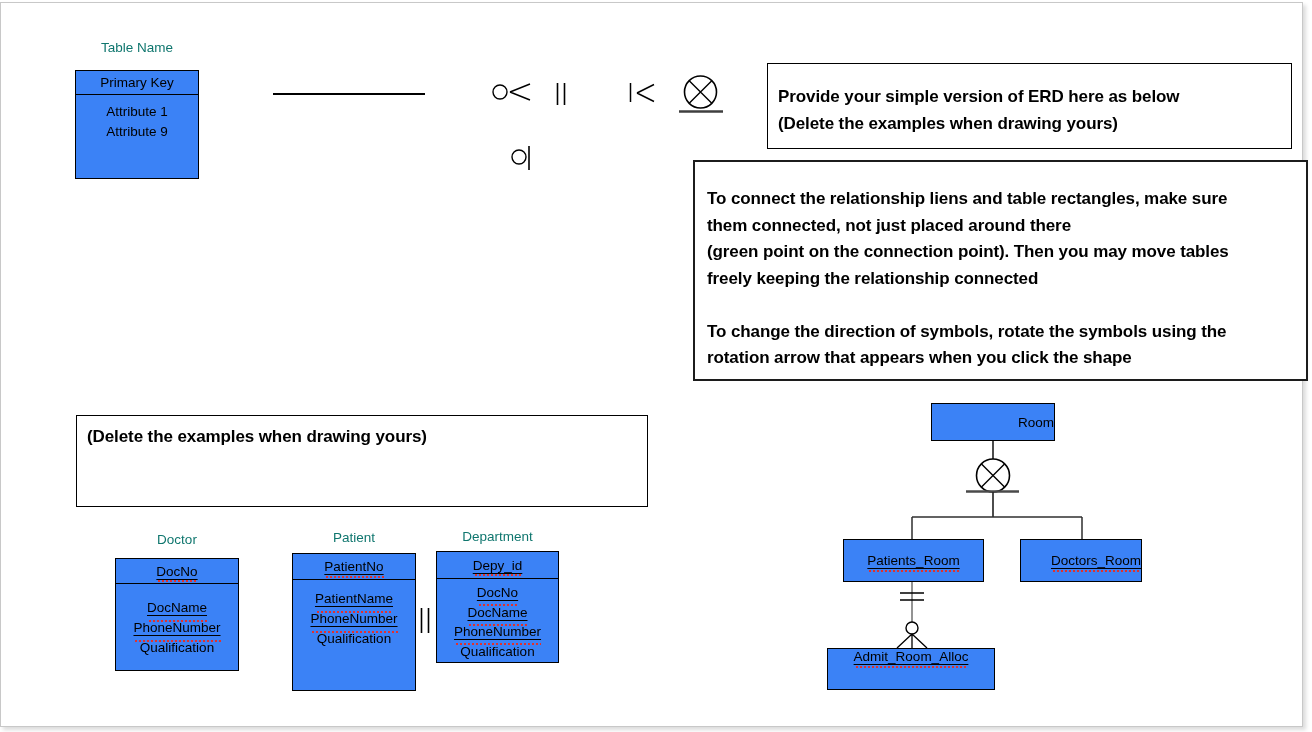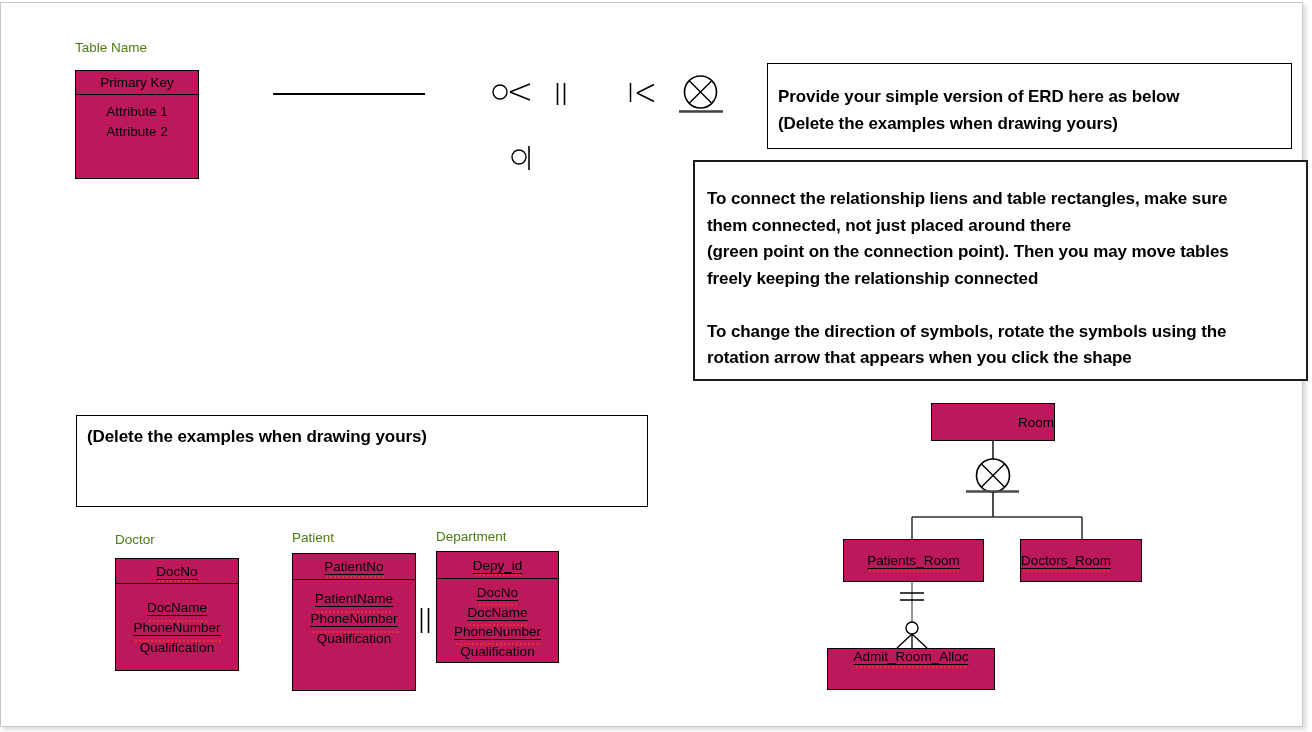--- a/index.html
+++ b/index.html
@@ -8,23 +8,23 @@
     background:#fff;color:var(--ink,#000);
     font-family:"Liberation Sans",sans-serif;
   }
   .abs{position:absolute;}
   .slide{
     left:0;top:2px;width:1301px;height:723px;background:#fff;
     border:1px solid var(--slide-border,#c8c8c8);
     box-shadow:3px 3px 4px rgba(0,0,0,0.14);
   }
   
-  .lbl{font-size:13.5px;color:#4d7c0f;text-align:left;white-space:nowrap;}
+  .lbl{font-size:13.5px;color:#0f766e;text-align:center;white-space:nowrap;}
   
-  .ebox{border:1.5px solid #000;background:#be185d;box-sizing:border-box;}
+  .ebox{border:1.5px solid #000;background:#3b82f6;box-sizing:border-box;}
   .ebox .hd{display:flex;align-items:center;justify-content:center;border-bottom:1.5px solid #000;font-size:13.5px;}
   .ebox .bd{text-align:center;font-size:13.5px;}
   .row{display:block;}
   
   .u{display:inline-block;text-decoration:underline;text-decoration-thickness:1px;text-underline-offset:2.5px;}
   .sq{display:inline-block;position:relative;}
   .sq::after{
     content:"";position:absolute;left:0;right:0;bottom:-4.5px;height:3px;
     background-image:
       linear-gradient(45deg, transparent 62%, var(--squiggle,#e0312f) 62%, var(--squiggle,#e0312f) 90%, transparent 90%),
@@ -44,21 +44,21 @@
 
 <div class="abs slide"></div>
 
 <div class="abs lbl" style="left:75px;top:40px;width:124px;">Table Name</div>
 <div class="abs ebox" style="left:75px;top:70px;width:124px;height:109px;">
   <div class="hd" style="height:23px;">
     <span>Primary Key</span>
   </div>
   <div class="bd" style="padding-top:7px;line-height:20px;">
     <span class="row">Attribute 1</span>
-    <span class="row">Attribute 2</span>
+    <span class="row">Attribute 9</span>
   </div>
 </div>
 
 <div class="abs hline" style="left:273px;top:93px;width:152px;"></div>
 
 <div class="abs" style="left:490px;top:79px;">
   <svg width="44" height="27">
     <circle cx="10" cy="13" r="7" fill="none" stroke="#000" stroke-width="1.4"></circle>
     <path d="M20,13 L40,5 M20,13 L40,21" fill="none" stroke="#000" stroke-width="1.4"></path>
   </svg>
@@ -162,21 +162,21 @@
     <path d="M106,50.5 L159,50.5" stroke="#4a4a4a" stroke-width="2.6"></path>
     <path d="M133,51.5 L133,76" stroke="#000" stroke-width="1.4"></path>
     <path d="M52,76 L222,76" stroke="#2f2f2f" stroke-width="1.5"></path>
     <path d="M52,76 L52,98 M222,76 L222,98" stroke="#2f2f2f" stroke-width="1.5"></path>
   </svg>
 </div>
 
 <div class="abs ebox" style="left:843px;top:539px;width:141px;height:43px;display:flex;align-items:center;justify-content:center;font-size:13.5px;">
   <span class="u sq">Patients_Room</span>
 </div>
-<div class="abs ebox" style="left:1020px;top:539px;width:122px;height:43px;display:flex;align-items:center;justify-content:flex-start;font-size:13.5px;">
+<div class="abs ebox" style="left:1020px;top:539px;width:122px;height:43px;display:flex;align-items:center;justify-content:flex-end;font-size:13.5px;">
   <span class="u sq">Doctors_Room</span>
 </div>
 
 <div class="abs" style="left:885px;top:582px;">
   <svg width="56" height="67">
     <path d="M27,0 L27,40" stroke="#787878" stroke-width="1.6"></path>
     <path d="M15,11 L39,11 M15,18 L39,18" stroke="#000" stroke-width="1.4"></path>
     <circle cx="27" cy="46" r="6" fill="none" stroke="#000" stroke-width="1.4"></circle>
     <path d="M27,52 L12,66 M27,52 L27,66 M27,52 L42,66" fill="none" stroke="#000" stroke-width="1.3"></path>
   </svg>

